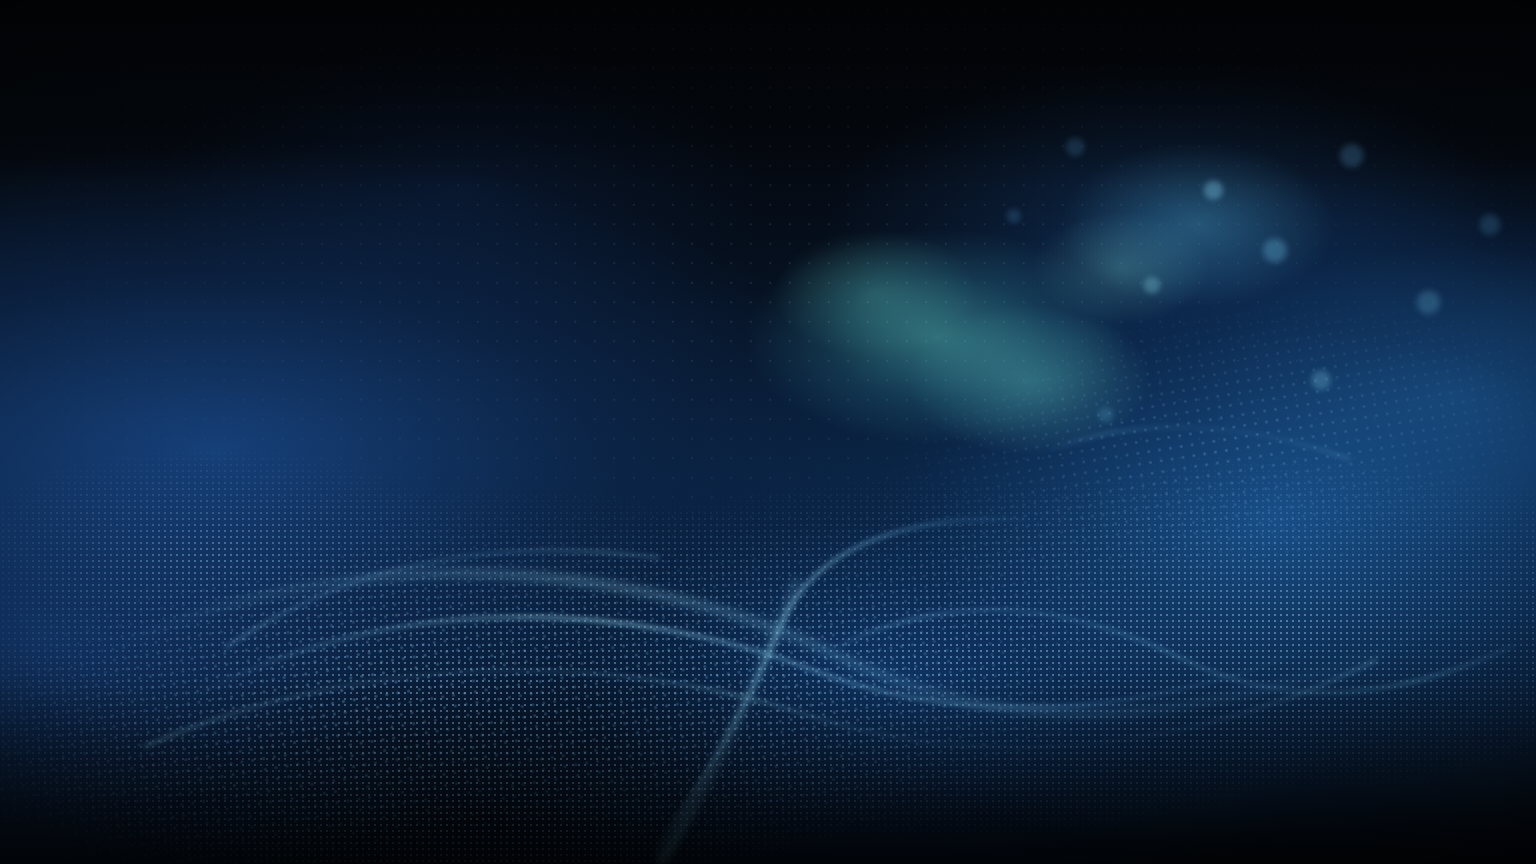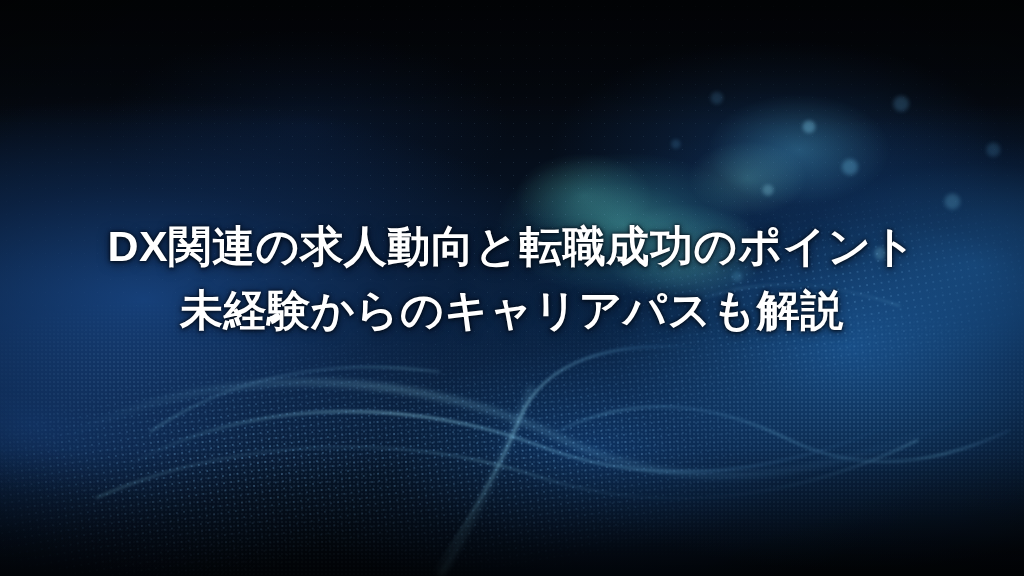--- a/index.html
+++ b/index.html
@@ -210,18 +210,14 @@
       </g>
     </svg>
   </div>
 
   <div class="bg-layer bg-dots-swirl"></div>
   <div class="bg-layer bg-dots-fine"></div>
   <div class="bg-layer bg-bokeh"></div>
   <div class="bg-layer bg-sparkle"></div>
   <div class="bg-layer bg-vignette"></div>
 
-  <div class="title-block">
-    <span class="title-line">DX関連の求人動向と転職成功のポイント</span>
-    <span class="title-line">未経験からのキャリアパスも解説</span>
-  </div>
 
 </div>
 
 </body></html>

